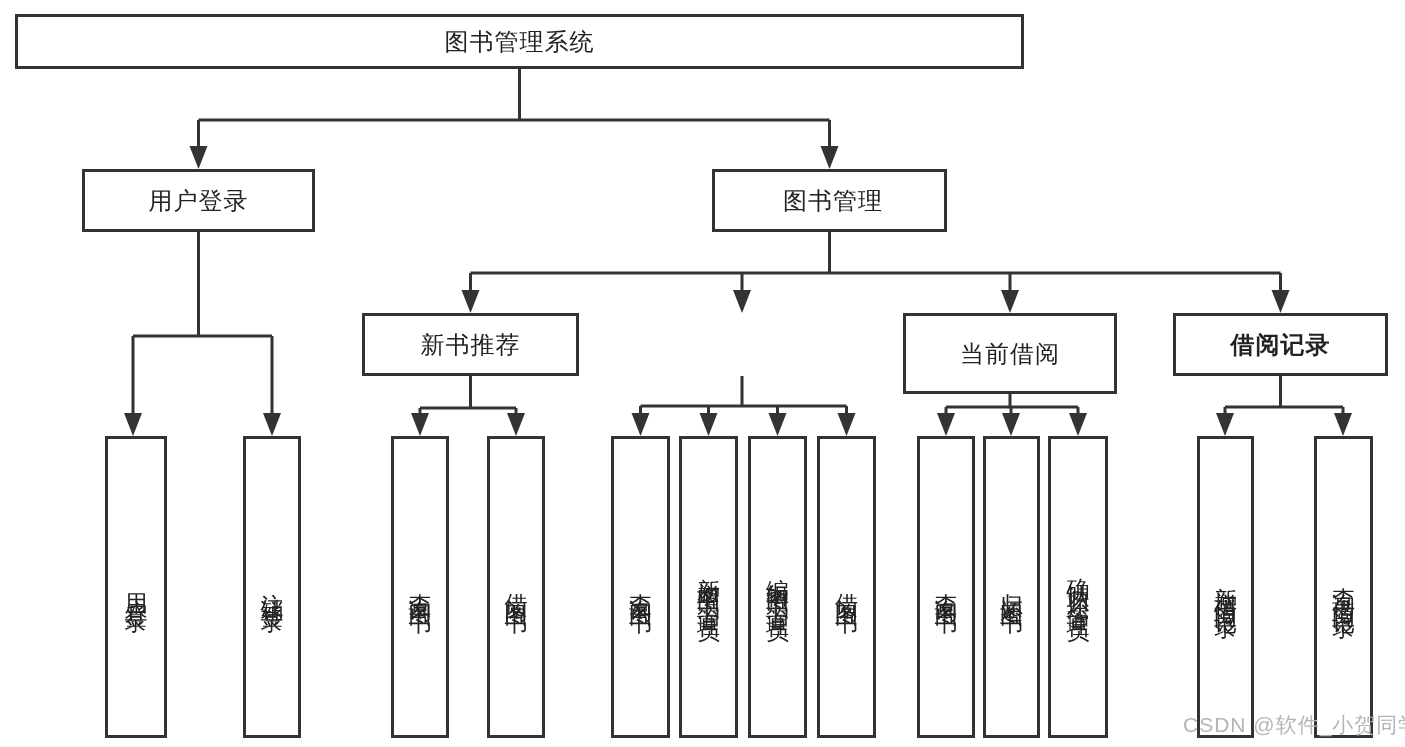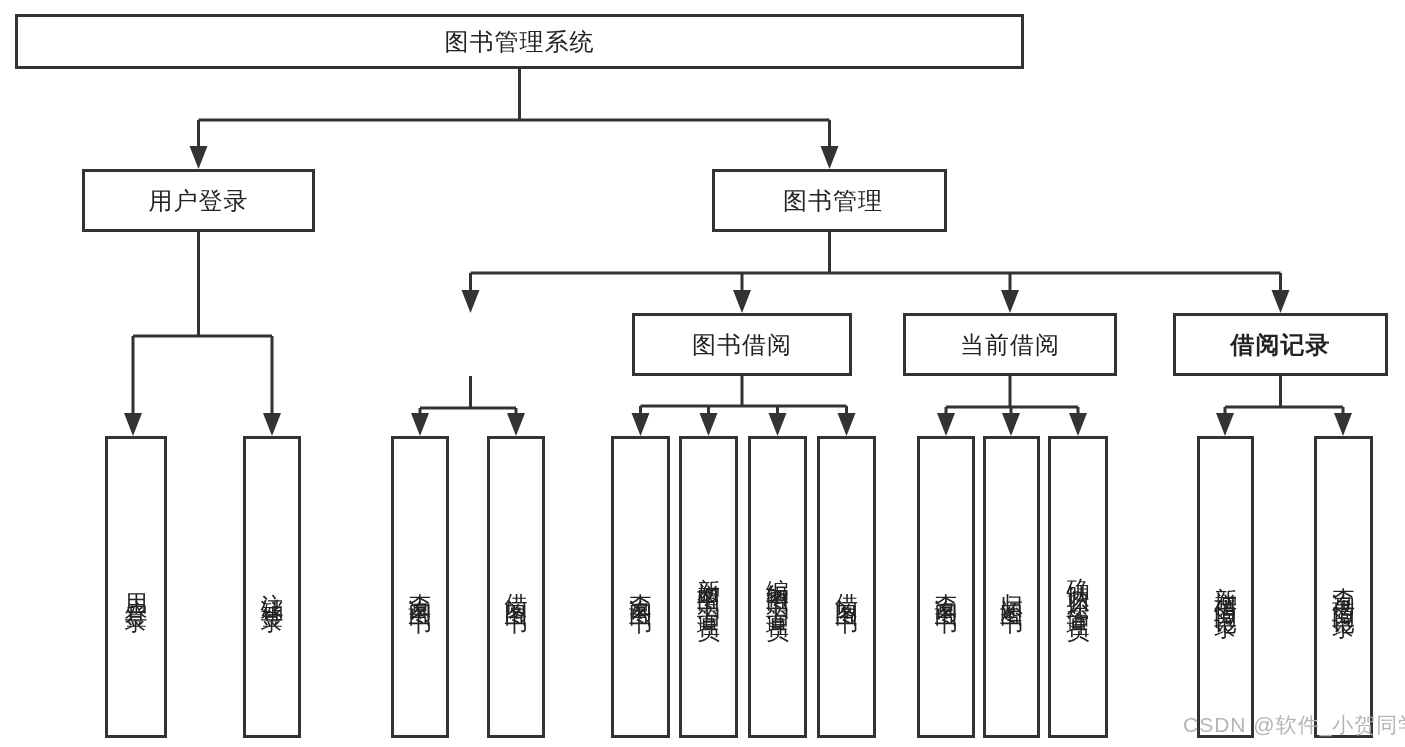--- a/index.html
+++ b/index.html
@@ -48,21 +48,21 @@
     line-height: 1;
   }
   
   .n-root            { left: 15px;   top: 14px;  width: 1009px; height: 55px; }
   
   .n-user-login      { left: 82px;   top: 169px; width: 233px;  height: 63px; }
   .n-book-mgmt       { left: 712px;  top: 169px; width: 235px;  height: 63px; padding-left: 7px; }
   
   .n-new-book        { left: 362px;  top: 313px; width: 217px;  height: 63px; }
   .n-book-borrow     { left: 632px;  top: 313px; width: 220px;  height: 63px; }
-  .n-current-borrow  { left: 903px;  top: 313px; width: 214px;  height: 63px; }
+  .n-current-borrow  { left: 903px;  top: 313px; width: 214px;  height: 81px; }
   .n-borrow-record   { left: 1173px; top: 313px; width: 215px;  height: 63px; font-weight: bold; }
   
   .v-box             { top: 436px;   height: 302px; }
   .l-user-login      { left: 105px;  width: 62px; }
   .l-logout          { left: 243px;  width: 58px; }
   .l-nb-query        { left: 391px;  width: 58px; }
   .l-nb-borrow       { left: 487px;  width: 58px; }
   .l-bb-query        { left: 611px;  width: 59px; }
   .l-bb-add          { left: 679px;  width: 59px; }
   .l-bb-edit         { left: 748px;  width: 59px; }
@@ -121,21 +121,21 @@
     <path d="M1280.5 376 V407 M1225 407 H1343 M1225 407 V416 M1343 407 V416"></path>
     <polygon points="1225 436, 1216 413, 1234 413"></polygon>
     <polygon points="1343 436, 1334 413, 1352 413"></polygon>
   </svg>
 
   <div class="box h-box n-root">图书管理系统</div>
 
   <div class="box h-box n-user-login">用户登录</div>
   <div class="box h-box n-book-mgmt">图书管理</div>
 
-  <div class="box h-box n-book-borrow">图书借阅</div>
+  <div class="box h-box n-new-book">新书推荐</div>
   <div class="box h-box n-current-borrow">当前借阅</div>
   <div class="box h-box n-borrow-record">借阅记录</div>
 
   <div class="box v-box l-user-login">用户登录</div>
   <div class="box v-box l-logout">注销登录</div>
 
   <div class="box v-box l-nb-query">查询图书</div>
   <div class="box v-box l-nb-borrow">借阅图书</div>
 
   <div class="box v-box l-bb-query">查询图书</div>

